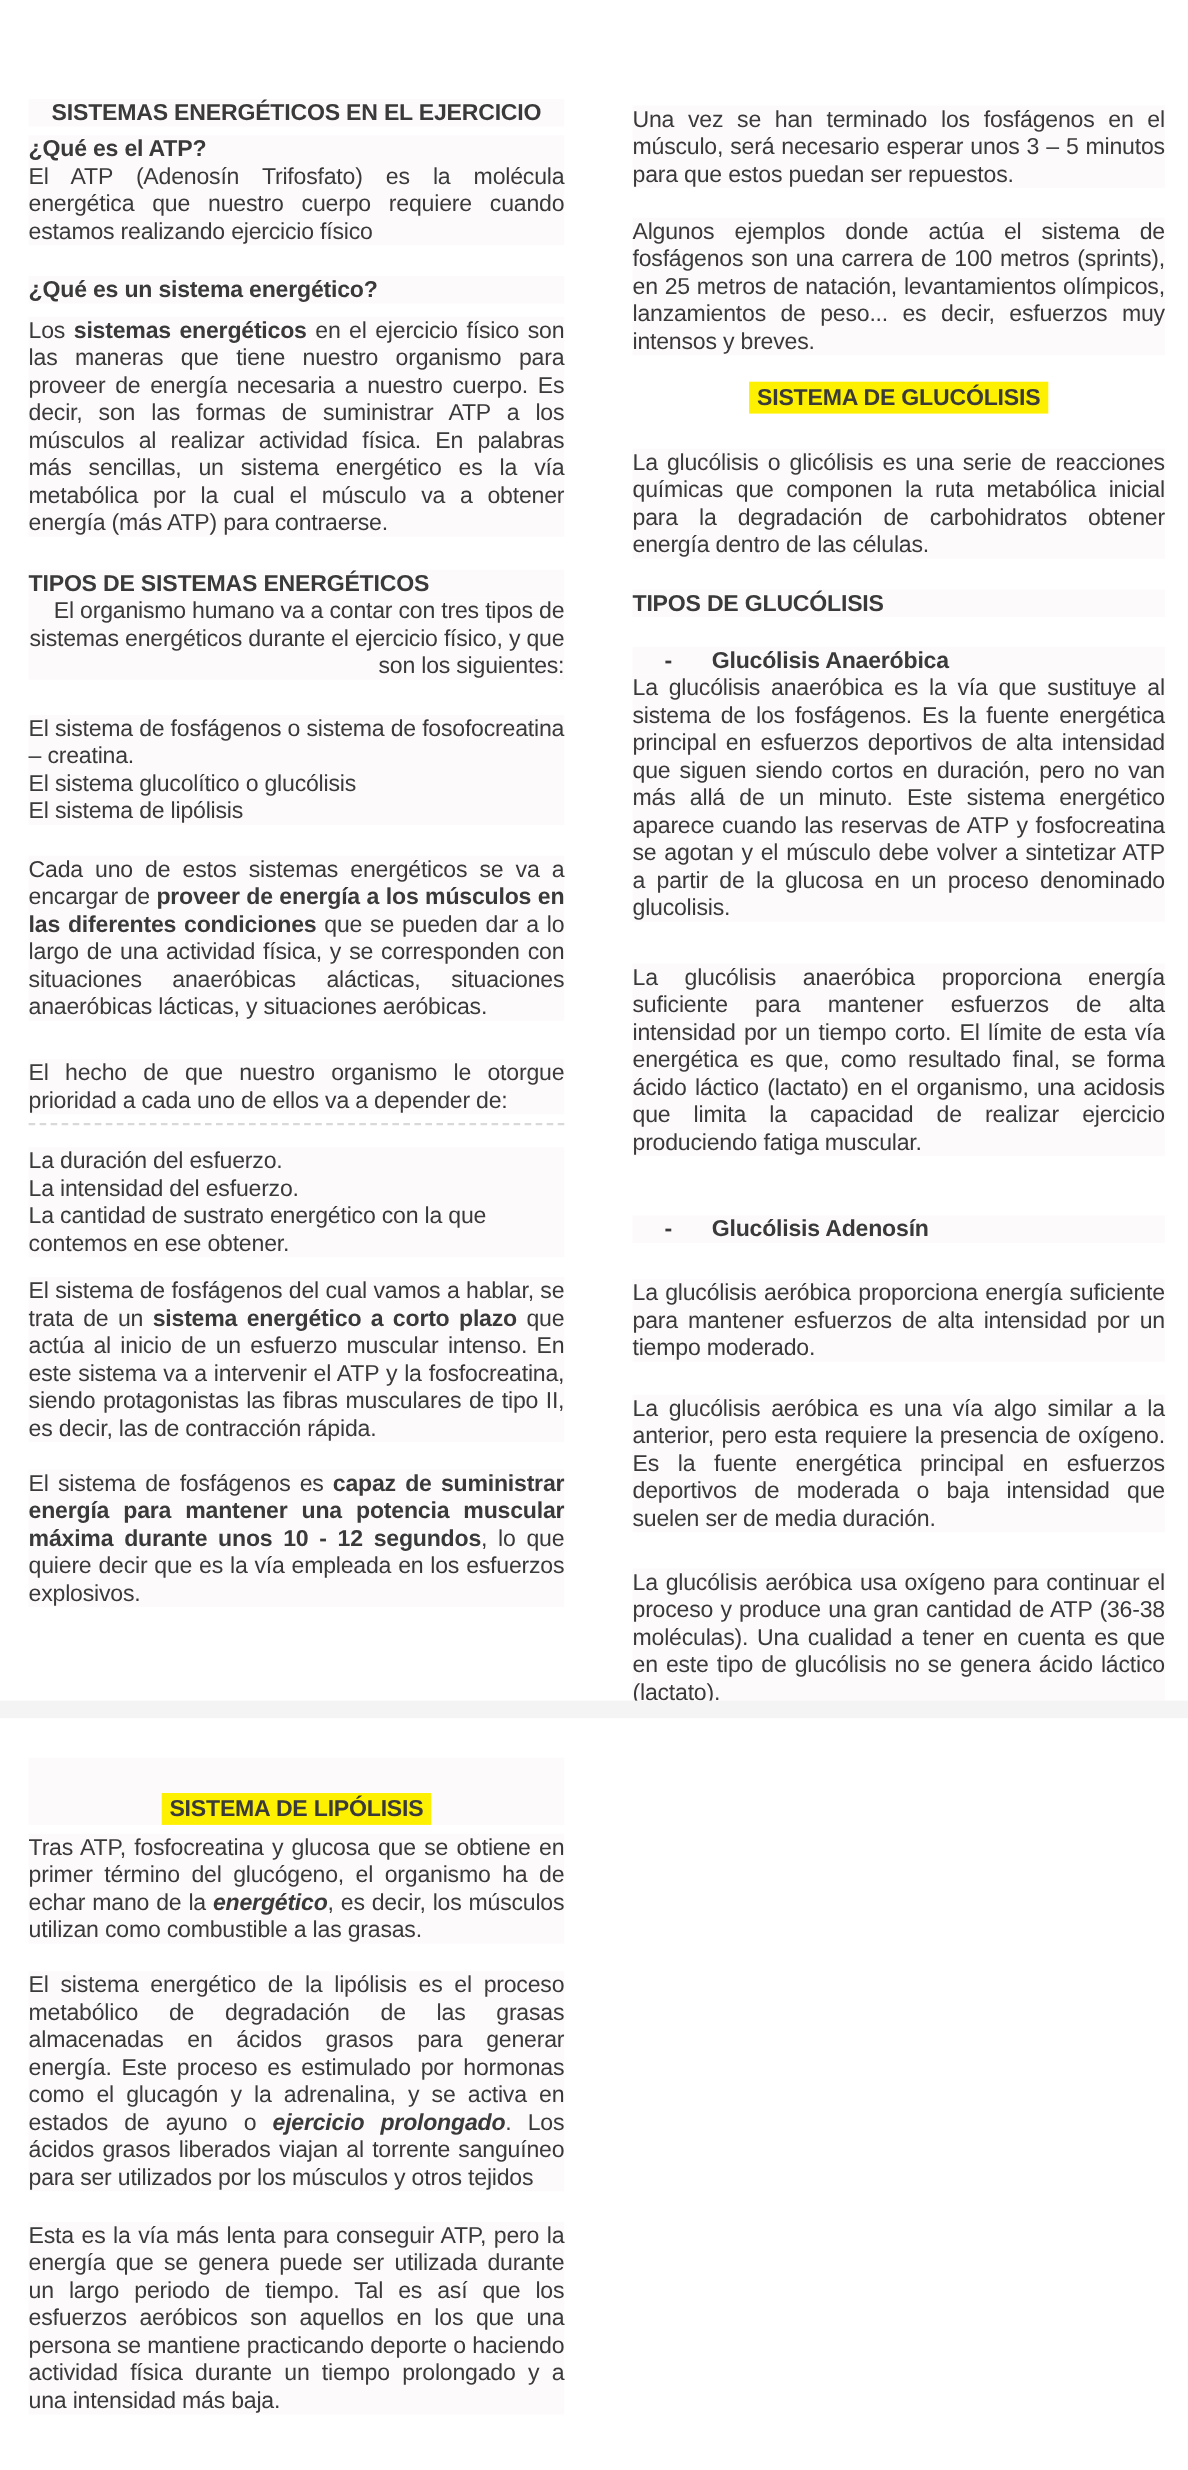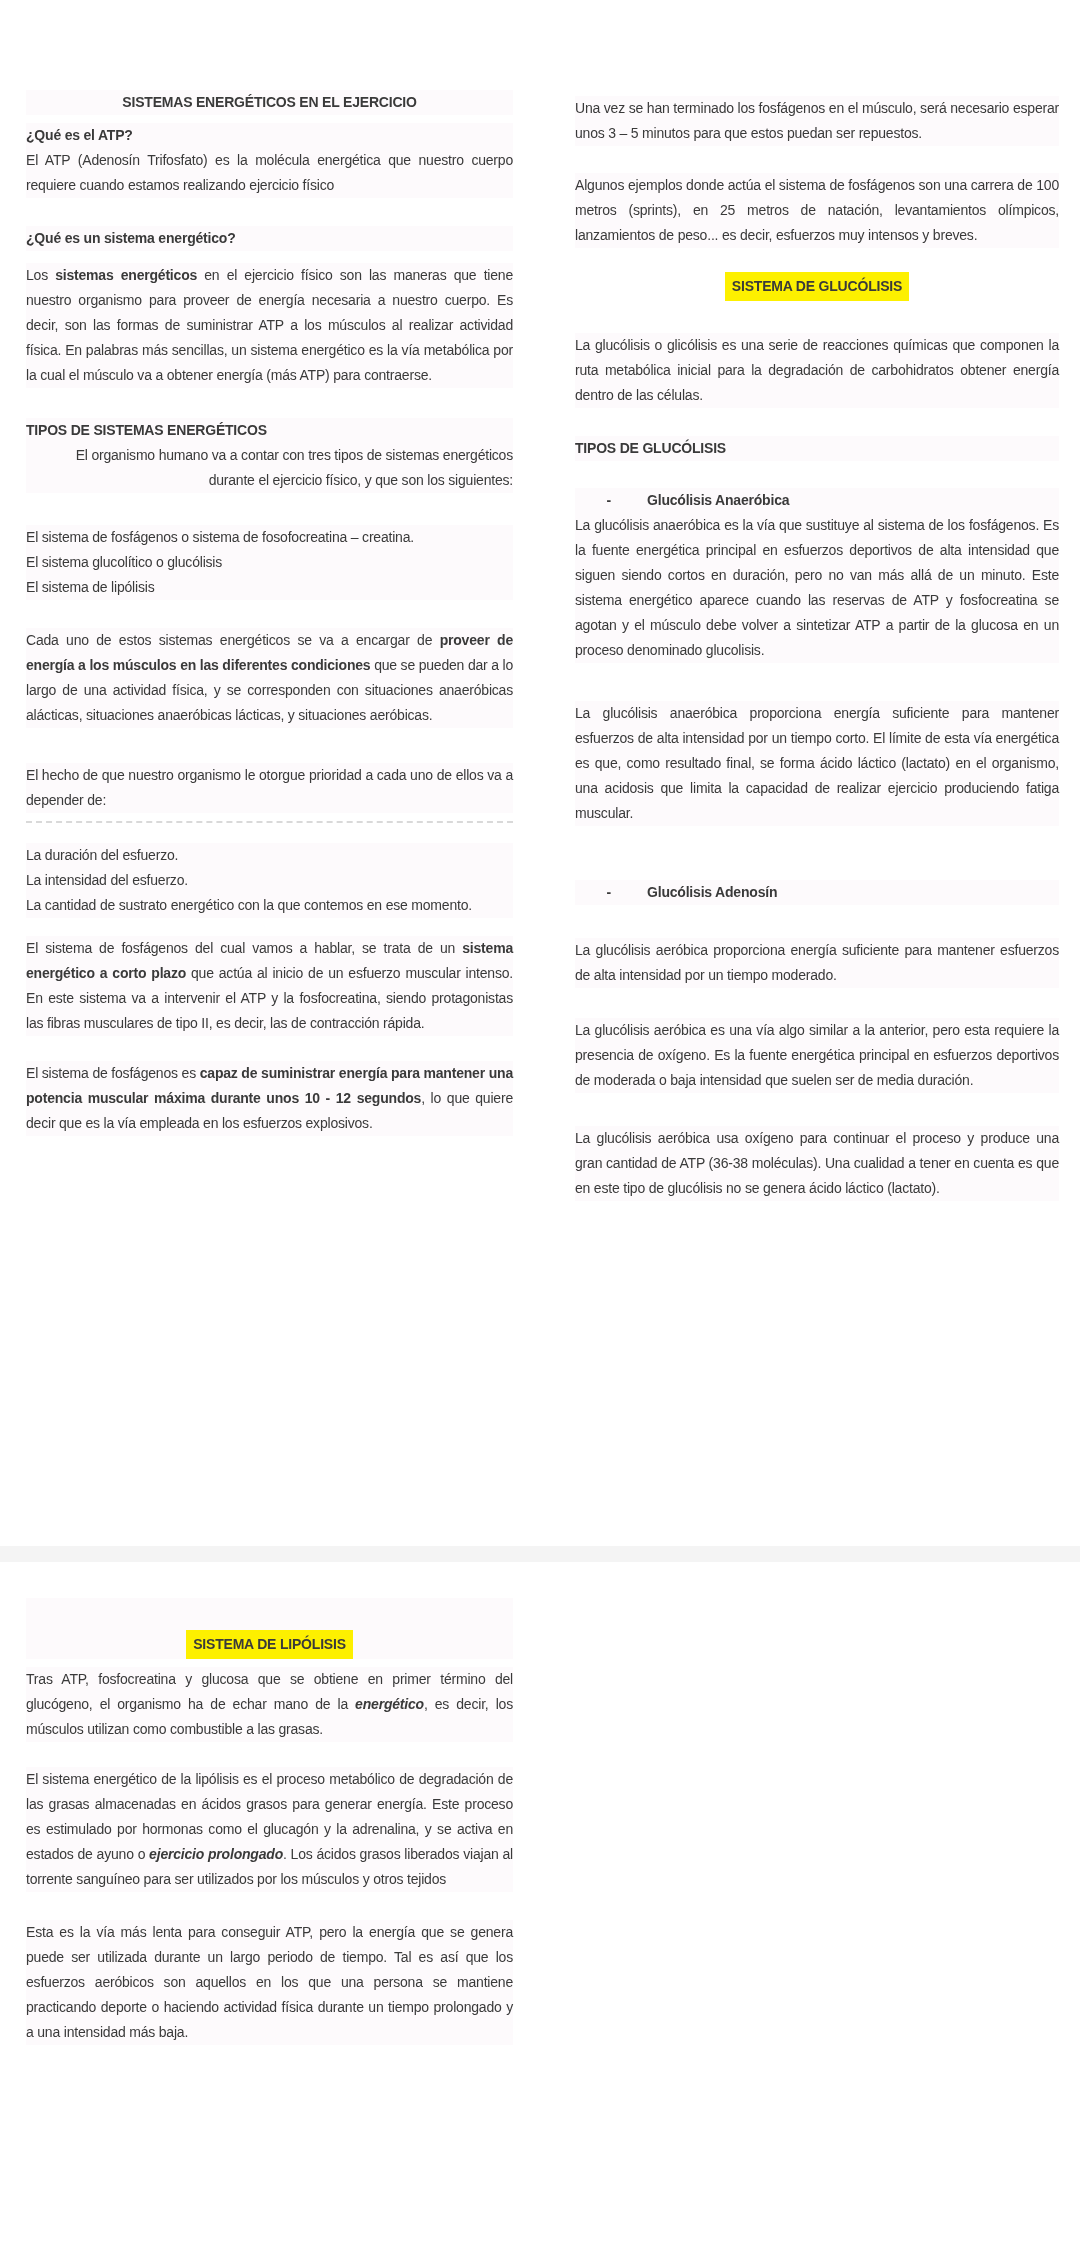--- a/index.html
+++ b/index.html
@@ -11,21 +11,21 @@
     position: relative;
     width: 1080px;
     height: 2245px;
     background: var(--page-background, #ffffff);
     font-family: "Liberation Sans", sans-serif;
     color: var(--text-color, #3a3a3a);
     overflow: hidden;
   }
   .col {
     position: absolute;
-    font-size: 14px;
+    font-size: 21px;
     line-height: 25px;
     letter-spacing: -0.2px;
     text-align: justify;
   }
   .col-left-p1  { left: 26px;  top: 90px;   width: 487px; }
   .col-right-p1 { left: 575px; top: 96px;   width: 484px; }
   .col-left-p2  { left: 26px;  top: 1598px; width: 487px; }
 
   .para {
     margin: 0;
@@ -126,21 +126,21 @@
     </div>
 
     <p class="para mb35"><span>Cada uno de estos sistemas energéticos se va a encargar de </span><span style="font-weight: 700;">proveer de energía a los músculos en las diferentes condiciones</span><span> que se pueden dar a lo largo de una actividad física, y se corresponden con situaciones anaeróbicas alácticas, situaciones anaeróbicas lácticas, y situaciones aeróbicas.</span></p>
 
     <p class="para"><span>El hecho de que nuestro organismo le otorgue prioridad a cada uno de ellos va a depender de:</span></p>
     <div class="dash-divider"></div>
 
     <div class="plain-list mb18">
       <div class="li">La duración del esfuerzo.</div>
       <div class="li">La intensidad del esfuerzo.</div>
-      <div class="li">La cantidad de sustrato energético con la que contemos en ese momento.</div>
+      <div class="li">La cantidad de sustrato energético con la que contemos en ese obtener.</div>
     </div>
 
 
     <p class="para mb25"><span>El sistema de fosfágenos del cual vamos a hablar, se trata de un </span><span style="font-weight: 700;">sistema energético a corto plazo</span><span> que actúa al inicio de un esfuerzo muscular intenso. En este sistema va a intervenir el ATP y la fosfocreatina, siendo protagonistas las fibras musculares de tipo II, es decir, las de contracción rápida.</span></p>
     <p class="para"><span>El sistema de fosfágenos es </span><span style="font-weight: 700;">capaz de suministrar energía para mantener una potencia muscular máxima durante unos 10 - 12 segundos</span><span>, lo que quiere decir que es la vía empleada en los esfuerzos explosivos.</span></p>
   </div>
 
   <div class="col col-right-p1">
 
     <p class="para mb27"><span>Una vez se han terminado los fosfágenos en el músculo, será necesario esperar unos 3 – 5 minutos para que estos puedan ser repuestos.</span></p>

